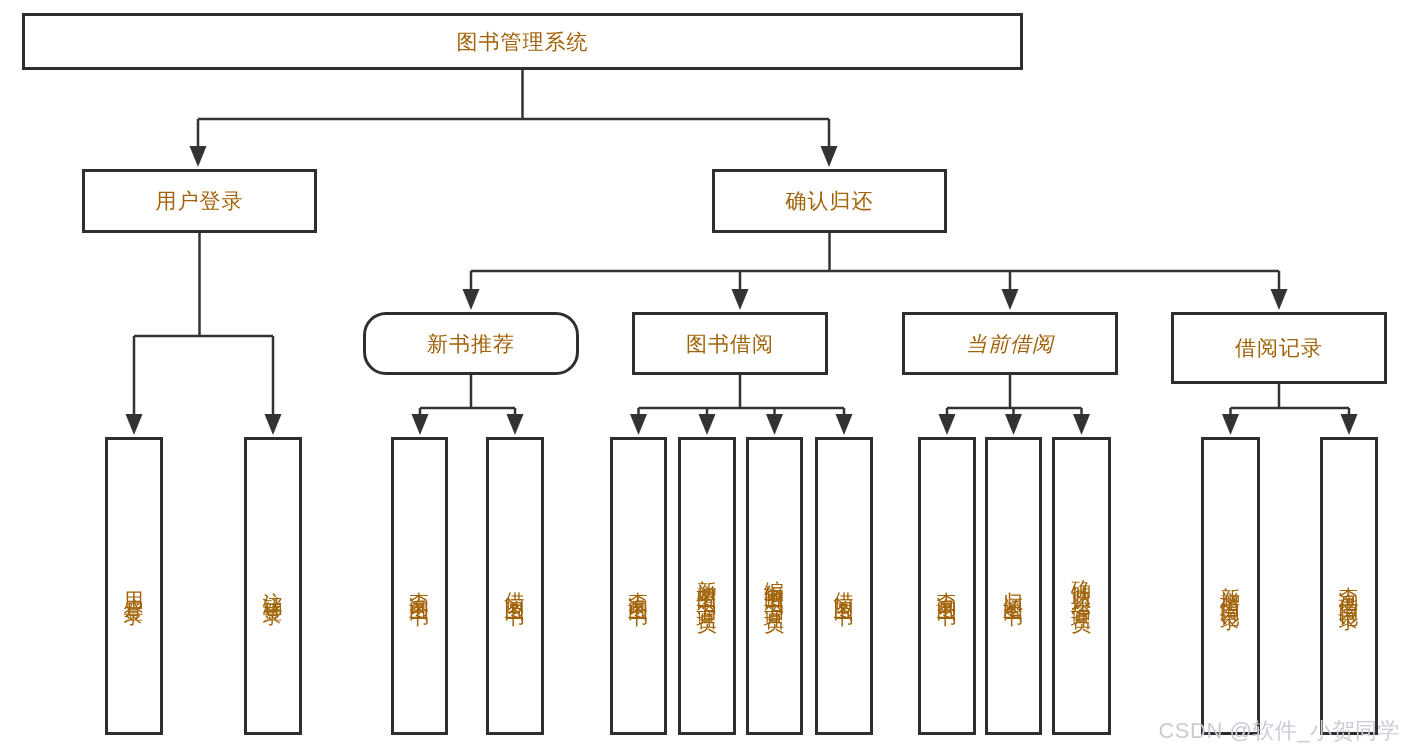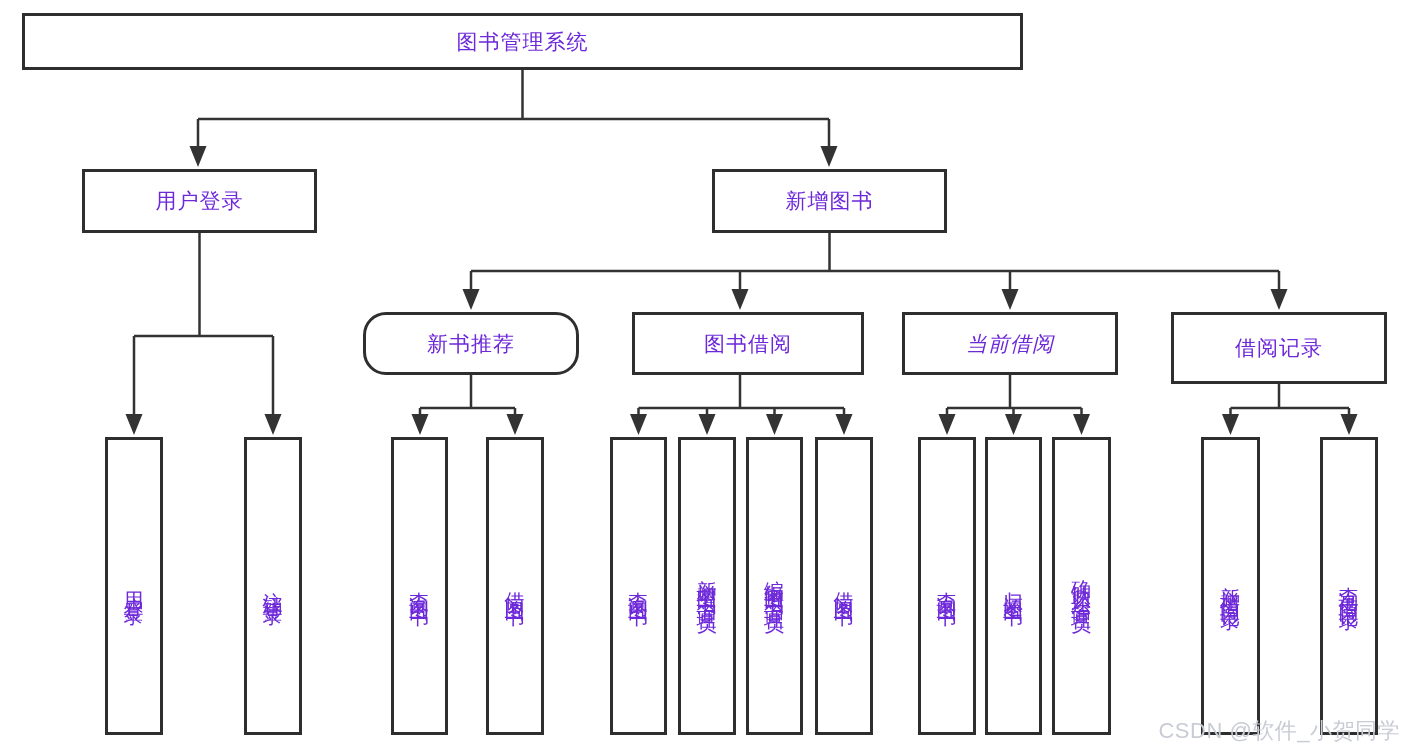--- a/index.html
+++ b/index.html
@@ -21,21 +21,21 @@
     top: 0;
     width: 1405px;
     height: 747px;
     z-index: 0;
   }
   .node {
     position: absolute;
     box-sizing: border-box;
     background: #ffffff;
     border: 3px solid #2e2e2e;
-    color: #6d28d9;
+    color: #a16207;
     display: flex;
     align-items: center;
     justify-content: center;
     z-index: 1;
   }
   .node.h {
     font-size: 21px;
     letter-spacing: 1px;
     white-space: nowrap;
   }
@@ -98,24 +98,24 @@
       <polygon points="1005,414 1022,414 1013.5,435"></polygon>
       <polygon points="1073,414 1090,414 1081.5,435"></polygon>
       <polygon points="1222,414 1239,414 1230.5,435"></polygon>
       <polygon points="1340.5,414 1357.5,414 1349,435"></polygon>
     </g>
   </svg>
 
   <div class="node h" style="left:22px; top:13px; width:1001px; height:57px;">图书管理系统</div>
 
   <div class="node h" style="left:82px; top:169px; width:235px; height:64px;">用户登录</div>
-  <div class="node h" style="left:712px; top:169px; width:235px; height:64px;">新增图书</div>
+  <div class="node h" style="left:712px; top:169px; width:235px; height:64px;">确认归还</div>
 
   <div class="node h" style="left:363px; top:312px; width:216px; height:63px;border-radius:23px;">新书推荐</div>
-  <div class="node h" style="left:632px; top:312px; width:232px; height:63px;">图书借阅</div>
+  <div class="node h" style="left:632px; top:312px; width:196px; height:63px;">图书借阅</div>
   <div class="node h" style="left:902px; top:312px; width:216px; height:63px;font-style:italic;">当前借阅</div>
   <div class="node h" style="left:1171px; top:312px; width:216px; height:72px;text-align:center;">借阅记录</div>
 
   <div class="node leaf" style="left:105px; top:437px; width:58px; height:298px;">用户登录</div>
   <div class="node leaf" style="left:244px; top:437px; width:58px; height:298px;">注销登录</div>
 
   <div class="node leaf" style="left:391px; top:437px; width:57px; height:298px;">查询图书</div>
   <div class="node leaf" style="left:486px; top:437px; width:58px; height:298px;">借阅图书</div>
 
   <div class="node leaf" style="left:610px; top:437px; width:57px; height:298px;">查询图书</div>

